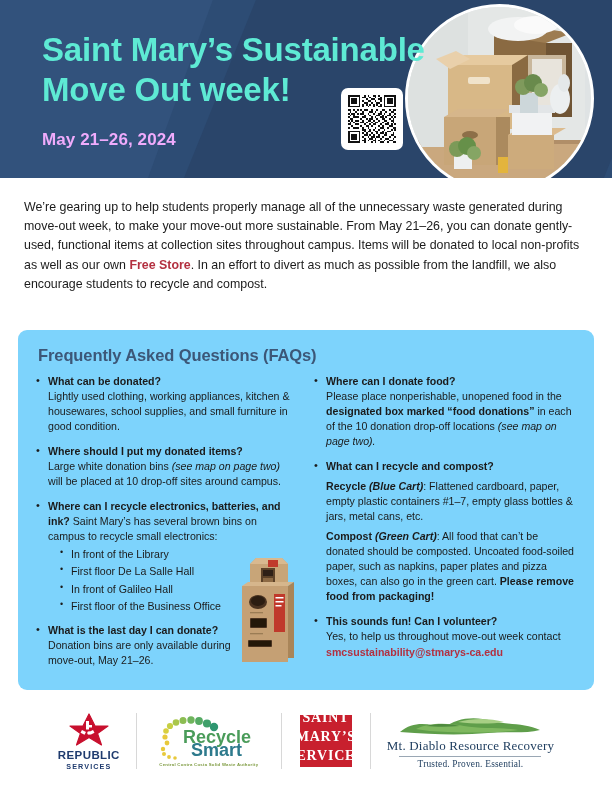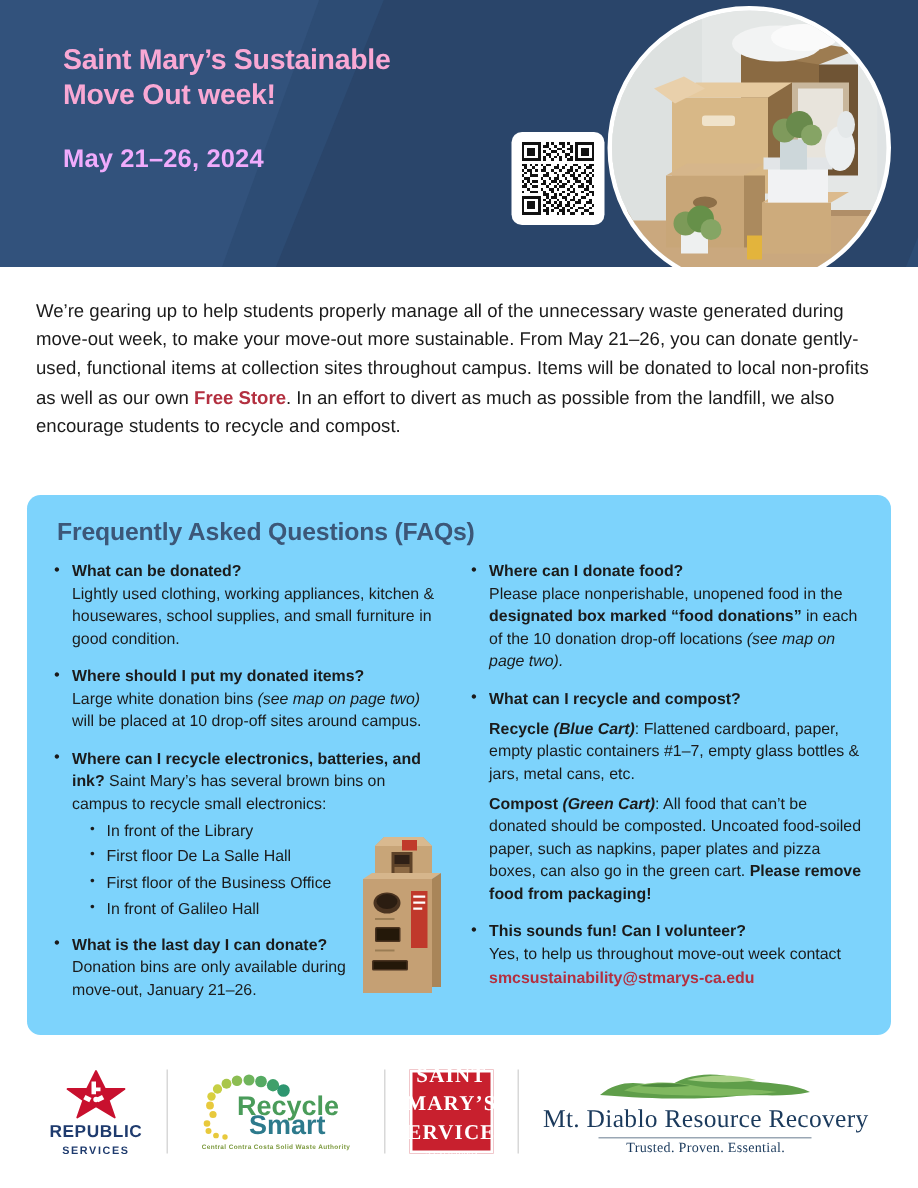--- a/index.html
+++ b/index.html
@@ -43,22 +43,22 @@
     background: #32527c;
     transform: skewX(-20deg);
   }
   .header-text {
     position: absolute;
     left: 42px;
     top: 30px;
     z-index: 5;
   }
   .header-title {
-    color: #f9a8d4;
-    font-size: 19px;
+    color: #5eead4;
+    font-size: 33px;
     line-height: 1.21;
     font-weight: 600;
     letter-spacing: -0.2px;
     white-space: pre-line;
     margin: 0;
   }
   .header-dates {
     color: #f0abfc;
     font-size: 17px;
     font-weight: bold;
@@ -261,21 +261,21 @@
     margin: 1.5px 0;
   }
   .smc-l4 {
     font-size: 4.6px;
     letter-spacing: 0.4px;
     font-style: italic;
   }
   .mdrr-name {
     font-family: "Liberation Serif", serif;
     color: #1b3a5c;
-    font-size: 17px;
+    font-size: 13px;
     letter-spacing: 0.2px;
     margin-top: 2px;
   }
   .mdrr-rule {
     width: 142px;
     height: 1px;
     background: #9aa7b4;
     margin: 2px 0 2px 0;
   }
   .mdrr-tag {
@@ -573,27 +573,27 @@
         <li>
           <div class="q">Where should I put my donated items?</div>
           <div><span>Large white donation bins </span><span class="it">(see map on page two)</span><span> will be placed at 10 drop-off sites around campus.</span></div>
         </li>
 
         <li>
           <div><span class="q">Where can I recycle electronics, batteries, and ink?</span><span> Saint Mary’s has several brown bins on campus to recycle small electronics:</span></div>
           <ul class="sub-list">
             <li>In front of the Library</li>
             <li>First floor De La Salle Hall</li>
+            <li>In front of Galileo Hall</li>
             <li>First floor of the Business Office</li>
-            <li>In front of Galileo Hall</li>
           </ul>
         </li>
 
         <li style="width:200px;">
-          <div><span class="q">What is the last day I can donate?</span><span> Donation bins are only available during move-out, January 21–26.</span></div>
+          <div><span class="q">What is the last day I can donate?</span><span> Donation bins are only available during move-out, May 21–26.</span></div>
         </li>
       </ul>
 
       <div class="ewaste-bin">
         <svg width="70" height="116" viewBox="0 0 70 116">
 
           <polygon points="20,8 26,2 52,2 58,8 58,30 20,30" fill="#c8a578"></polygon>
           <polygon points="20,8 26,2 52,2 58,8" fill="#d9b98f"></polygon>
           <rect x="38" y="4" width="10" height="7" fill="#c0392b"></rect>
           <rect x="31" y="12" width="14" height="17" fill="#5d4228"></rect>

